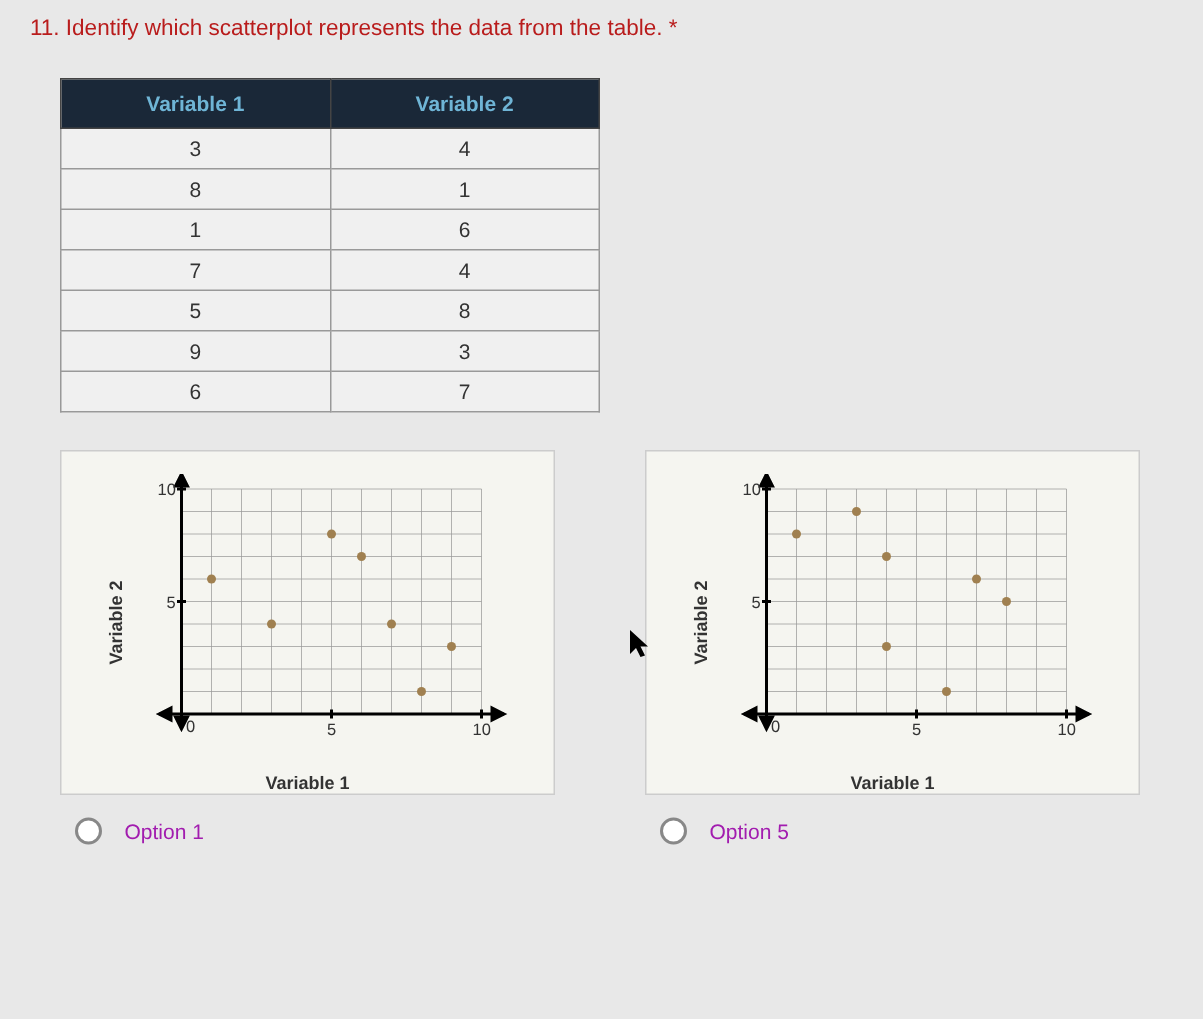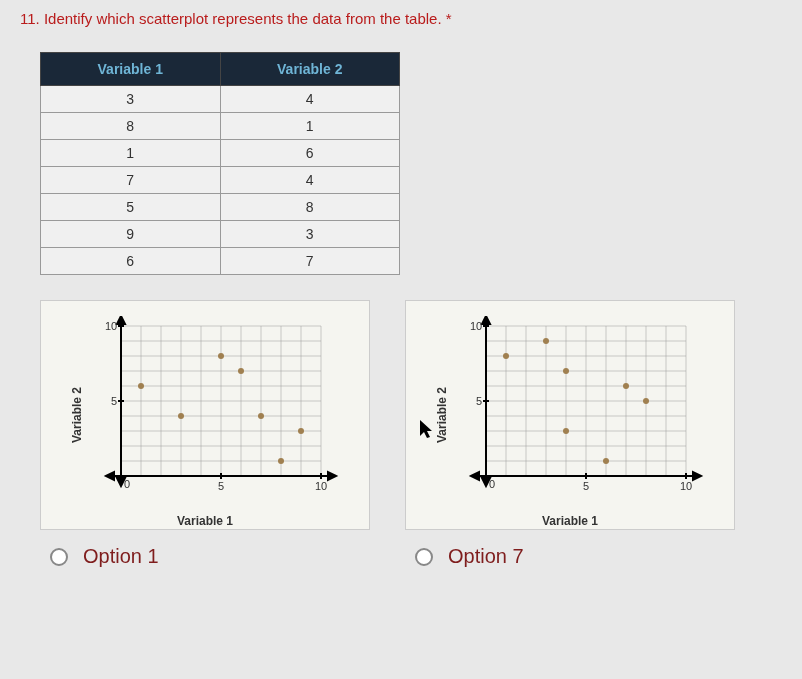--- a/index.html
+++ b/index.html
@@ -37,21 +37,21 @@
     .data-table td {
       background: #f0f0f0;
       color: #333;
       padding: 5px 0;
       text-align: center;
       border: 1px solid #999;
       font-size: 14px;
     }
     .plots-row {
       display: flex;
-      gap: 35px;
+      gap: 60px;
       margin-left: 20px;
     }
     .plot-container {
       width: 330px;
     }
     .plot-box {
       background: #f5f5f0;
       border: 1px solid #ccc;
       padding: 10px;
       position: relative;
@@ -88,22 +88,22 @@
     .radio {
       width: 18px;
       height: 18px;
       border-radius: 50%;
       border: 2px solid #888;
       background: #fff;
       margin-right: 15px;
       flex-shrink: 0;
     }
     .option-label {
-      font-size: 20px;
-      color: #7f1d1d;
+      font-size: 14px;
+      color: #a21caf;
     }
     .cursor {
       position: absolute;
       left: 420px;
       top: 420px;
       font-size: 20px;
       color: #222;
       pointer-events: none;
     }
   </style>
@@ -274,21 +274,21 @@
           <circle cx="110" cy="55" r="3"></circle>
           <circle cx="190" cy="85" r="3"></circle>
           <circle cx="90" cy="25" r="3"></circle>
           <circle cx="170" cy="70" r="3"></circle>
         </g>
       </svg>
       <div class="plot-xlabel">Variable 1</div>
     </div>
     <div class="option-row">
       <div class="radio"></div>
-      <span class="option-label">Option 7</span>
+      <span class="option-label">Option 5</span>
     </div>
   </div>
 </div>
 
 <div class="cursor">
   <svg width="16" height="20">
       <polygon points="0,0 0,16 4,12 7,18 10,17 7,11 12,11" fill="#000"></polygon>
     </svg>
 </div>
 

